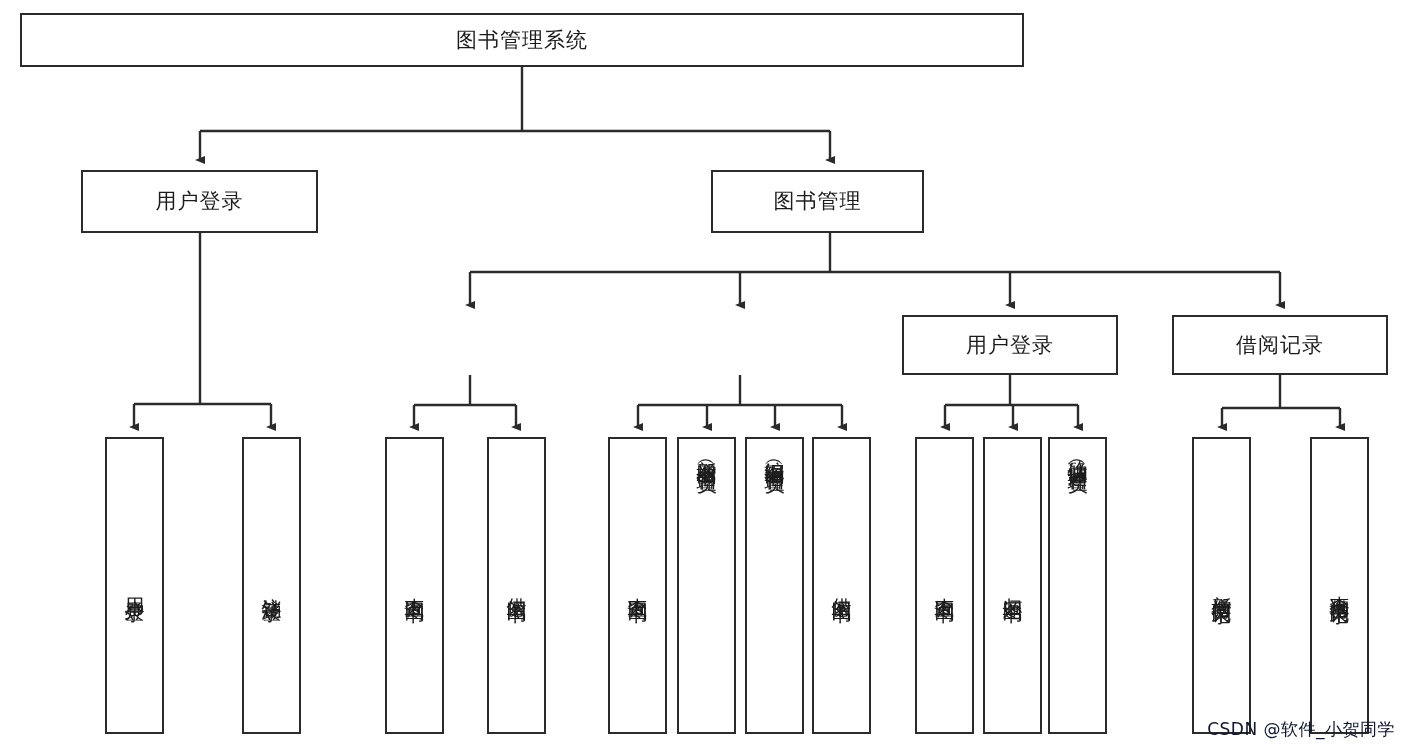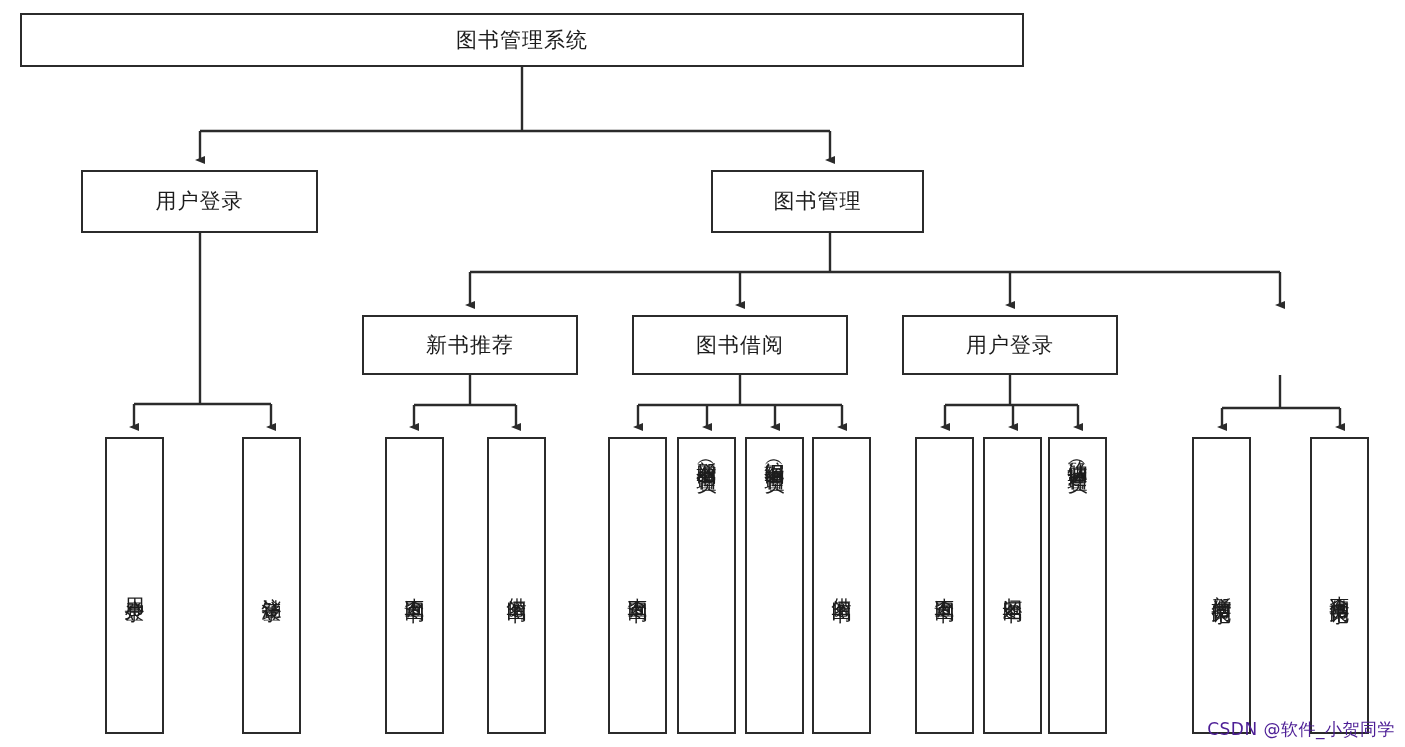--- a/index.html
+++ b/index.html
@@ -58,21 +58,21 @@
     top: 0;
     width: 1405px;
     height: 747px;
     pointer-events: none;
   }
   #watermark {
     position: absolute;
     right: 10px;
     bottom: 6px;
     font-size: 17px;
-    color: #4c1d95;
+    color: #0f172a;
     white-space: nowrap;
     letter-spacing: 0.5px;
   }
 </style>
 </head>
 <body>
 
 <div id="diagram-root">
 
   <svg id="edge-layer" viewBox="0 0 1405 747">
@@ -129,28 +129,25 @@
     <span class="node-label">图书管理系统</span>
   </div>
 
   <div class="node" style="left:81px; top:170px; width:237px; height:63px;">
     <span class="node-label">用户登录</span>
   </div>
   <div class="node" style="left:711px; top:170px; width:213px; height:63px;">
     <span class="node-label">图书管理</span>
   </div>
 
-  <div class="node" style="left:362px; top:315px; width:216px; height:60px;">
-    <span class="node-label">新书推荐</span>
-  </div>
-  <div class="node" style="left:632px; top:315px; width:216px; height:60px;">
-    <span class="node-label">图书借阅</span>
-  </div>
   <div class="node" style="left:902px; top:315px; width:216px; height:60px;">
     <span class="node-label">用户登录</span>
+  </div>
+  <div class="node" style="left:1172px; top:315px; width:216px; height:60px;">
+    <span class="node-label">借阅记录</span>
   </div>
 
   <div class="node vertical center-align" style="left:105px; top:437px; width:59px; height:297px;">
     <span class="node-label">用户登录</span>
   </div>
   <div class="node vertical center-align" style="left:242px; top:437px; width:59px; height:297px;">
     <span class="node-label">注销登录</span>
   </div>
 
   <div class="node vertical center-align" style="left:385px; top:437px; width:59px; height:297px;">

